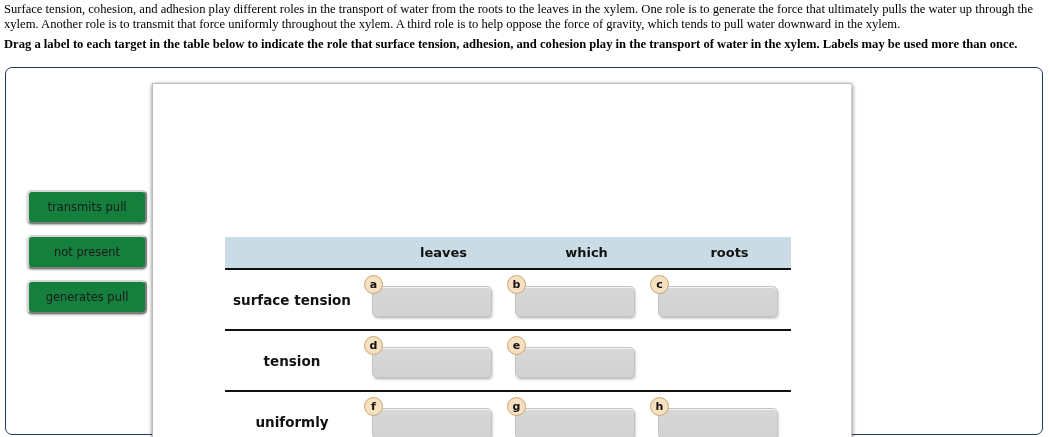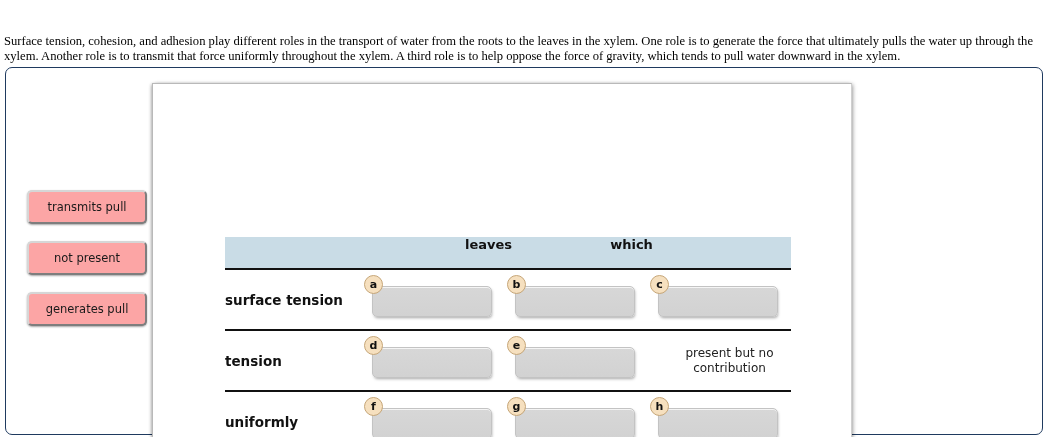--- a/index.html
+++ b/index.html
@@ -13,21 +13,20 @@
     position: relative;
     overflow: hidden;
     font-family: "Liberation Sans", sans-serif;
   }
 
   
   #prompt-area {
     position: absolute;
     left: 0; top: 0;
     width: 1049px;
-    margin-top: 32px;
   }
   .prompt-paragraph {
     font-family: "Liberation Serif", serif;
     font-size: 12.6px;
     line-height: 15.4px;
     color: #000000;
     margin: 0;
     padding: 2px 6px 0 4px;
     text-align: left;
   }
@@ -69,22 +68,22 @@
   
   #label-bank {
     position: absolute;
     left: 21px;
     top: 122px;
     width: 120px;
   }
   .drag-label {
     width: 120px;
     height: 34px;
-    margin-bottom: 17px;
-    background: #fca5a5;
+    margin-bottom: 11px;
+    background: #15803d;
     border: 2px solid;
     border-color: #d6d6d6 #7e7e7e #7e7e7e #d6d6d6;
     border-radius: 5px;
     box-shadow: 0 1px 2px rgba(0,0,0,0.35);
     display: flex;
     align-items: center;
     justify-content: center;
     font-family: "DejaVu Sans", sans-serif;
     font-size: 11.5px;
     color: #1a1a1a;
@@ -97,21 +96,21 @@
   #matrix-table {
     position: absolute;
     left: 219px;
     top: 169px;
     width: 566px;
   }
   .matrix-header-row {
     display: flex;
     background: #c9dce6;
     height: 31px;
-    padding-left: 45px;
+    align-items: center;
   }
   .matrix-head-blank { width: 147px; flex: 0 0 147px; }
   .matrix-head-cell {
     flex: 0 0 143px;
     text-align: center;
     font-family: "DejaVu Sans", sans-serif;
     font-weight: bold;
     font-size: 13px;
     color: #111111;
   }
@@ -121,21 +120,21 @@
     align-items: center;
     border-top: 2px solid #111111;
     height: 59px;
     position: relative;
   }
   #matrix-table .matrix-row:first-of-type { border-top: 2px solid #111111; }
 
   .row-label {
     width: 147px;
     flex: 0 0 147px;
-    text-align: left;
+    text-align: center;
     padding-right: 13px;
     box-sizing: border-box;
     font-family: "DejaVu Sans", sans-serif;
     font-weight: bold;
     font-size: 13.5px;
     color: #111111;
   }
 
   .cell {
     flex: 0 0 143px;
@@ -184,20 +183,21 @@
     font-size: 12px;
     line-height: 15px;
     color: #222222;
   }
 </style>
 </head>
 <body>
 
 <div id="prompt-area">
   <p class="prompt-paragraph">Surface tension, cohesion, and adhesion play different roles in the transport of water from the roots to the leaves in the xylem. One role is to generate the force that ultimately pulls the water up through the xylem. Another role is to transmit that force uniformly throughout the xylem. A third role is to help oppose the force of gravity, which tends to pull water downward in the xylem.</p>
+  <p class="prompt-paragraph bold">Drag a label to each target in the table below to indicate the role that surface tension, adhesion, and cohesion play in the transport of water in the xylem. Labels may be used more than once.</p>
 </div>
 
 <div id="activity-panel">
 
   <div id="worksheet-card"></div>
 
   <div id="label-bank">
     <div class="drag-label">
       <span>transmits pull</span>
     </div>
@@ -208,20 +208,21 @@
       <span>generates pull</span>
     </div>
   </div>
 
   <div id="matrix-table">
 
     <div class="matrix-header-row">
       <div class="matrix-head-blank"></div>
       <div class="matrix-head-cell">leaves</div>
       <div class="matrix-head-cell">which</div>
+      <div class="matrix-head-cell">roots</div>
     </div>
 
     <div class="matrix-row">
       <div class="row-label">surface tension</div>
       <div class="cell">
         <span class="badge">a</span>
         <div class="drop-zone"></div>
       </div>
       <div class="cell">
         <span class="badge">b</span>
@@ -236,21 +237,20 @@
     <div class="matrix-row">
       <div class="row-label">tension</div>
       <div class="cell">
         <span class="badge">d</span>
         <div class="drop-zone"></div>
       </div>
       <div class="cell">
         <span class="badge">e</span>
         <div class="drop-zone"></div>
       </div>
-      <div class="static-answer">present but no contribution</div>
     </div>
 
     <div class="matrix-row">
       <div class="row-label">uniformly</div>
       <div class="cell">
         <span class="badge">f</span>
         <div class="drop-zone"></div>
       </div>
       <div class="cell">
         <span class="badge">g</span>

